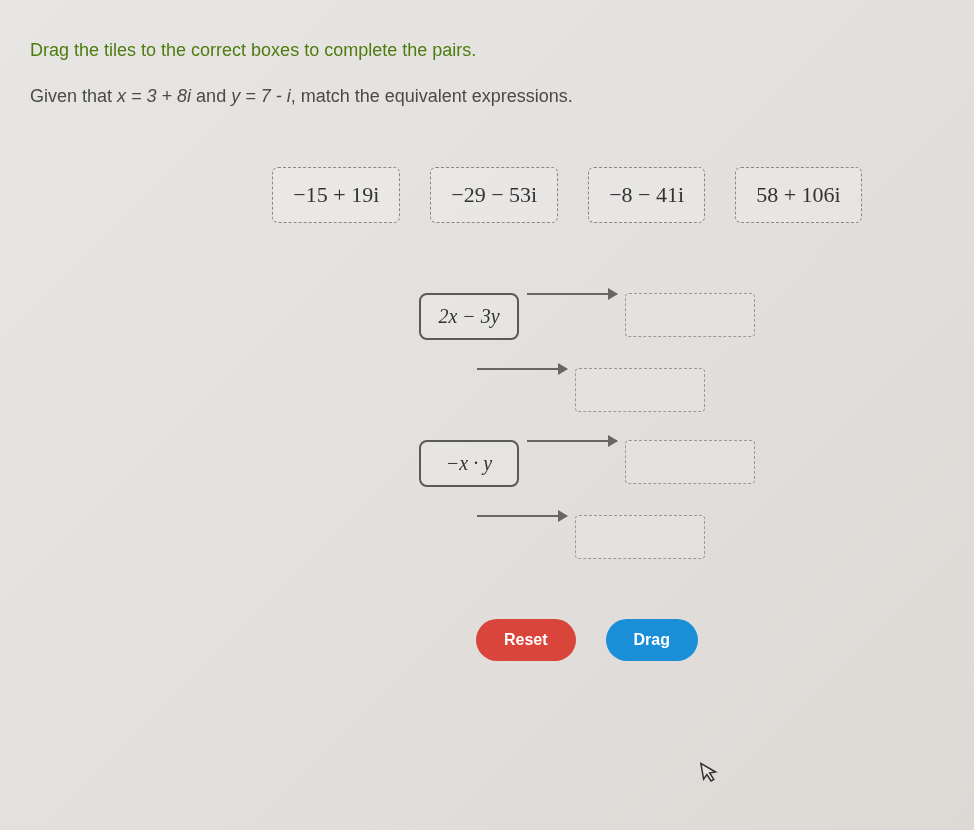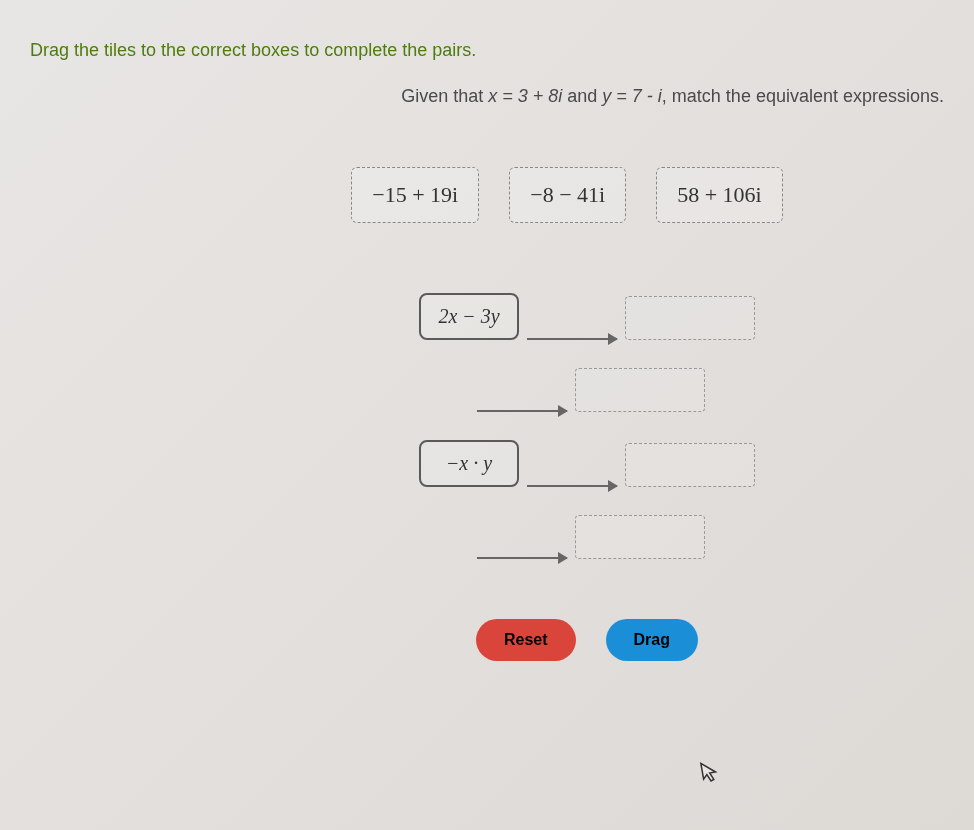--- a/index.html
+++ b/index.html
@@ -20,21 +20,20 @@
     .instruction {
       font-size: 18px;
       color: #4d7c0f;
       margin-bottom: 25px;
       margin-top: 10px;
     }
     .given {
       font-size: 18px;
       color: #4a4a4a;
       margin-bottom: 60px;
-      text-align: right;
     }
     .italic {
       font-style: italic;
     }
     .tiles-row {
       display: flex;
       gap: 30px;
       justify-content: center;
       margin-bottom: 70px;
       padding-left: 160px;
@@ -52,21 +51,21 @@
     }
     .pairs-container {
       display: flex;
       flex-direction: column;
       gap: 28px;
       align-items: center;
       margin-left: 200px;
     }
     .pair-row {
       display: flex;
-      align-items: flex-end;
+      align-items: flex-start;
       gap: 0;
     }
     .expr-box {
       border: 2px solid #5a5a5a;
       border-radius: 8px;
       padding: 10px 14px;
       font-size: 20px;
       font-family: 'Times New Roman', serif;
       font-style: italic;
       color: #333;
@@ -103,21 +102,21 @@
       justify-content: center;
       margin-top: 60px;
       margin-left: 200px;
     }
     .btn {
       border: none;
       border-radius: 24px;
       padding: 12px 28px;
       font-size: 16px;
       font-weight: bold;
-      color: #000000;
+      color: #ffffff;
       cursor: pointer;
     }
     .btn-reset {
       background: #d9453a;
     }
     .btn-next {
       background: #1a8fd8;
     }
     .cursor-icon {
       position: absolute;
@@ -132,20 +131,21 @@
 <body>
 
 <p class="instruction">Drag the tiles to the correct boxes to complete the pairs.</p>
 
 <p class="given">
   <span>Given that </span><span class="italic">x = 3 + 8i</span><span> and </span><span class="italic">y = 7 - i</span><span>, match the equivalent expressions.</span>
 </p>
 
 <div class="tiles-row">
   <div class="tile">−15  +  19i</div>
+  <div class="tile">−29  −  53i</div>
   <div class="tile">−8  −  41i</div>
   <div class="tile">58  +  106i</div>
 </div>
 
 <div class="pairs-container">
   <div class="pair-row">
     <div class="expr-box">2x  −  3y</div>
     <div class="arrow-line"></div>
     <div class="drop-zone"></div>
   </div>

